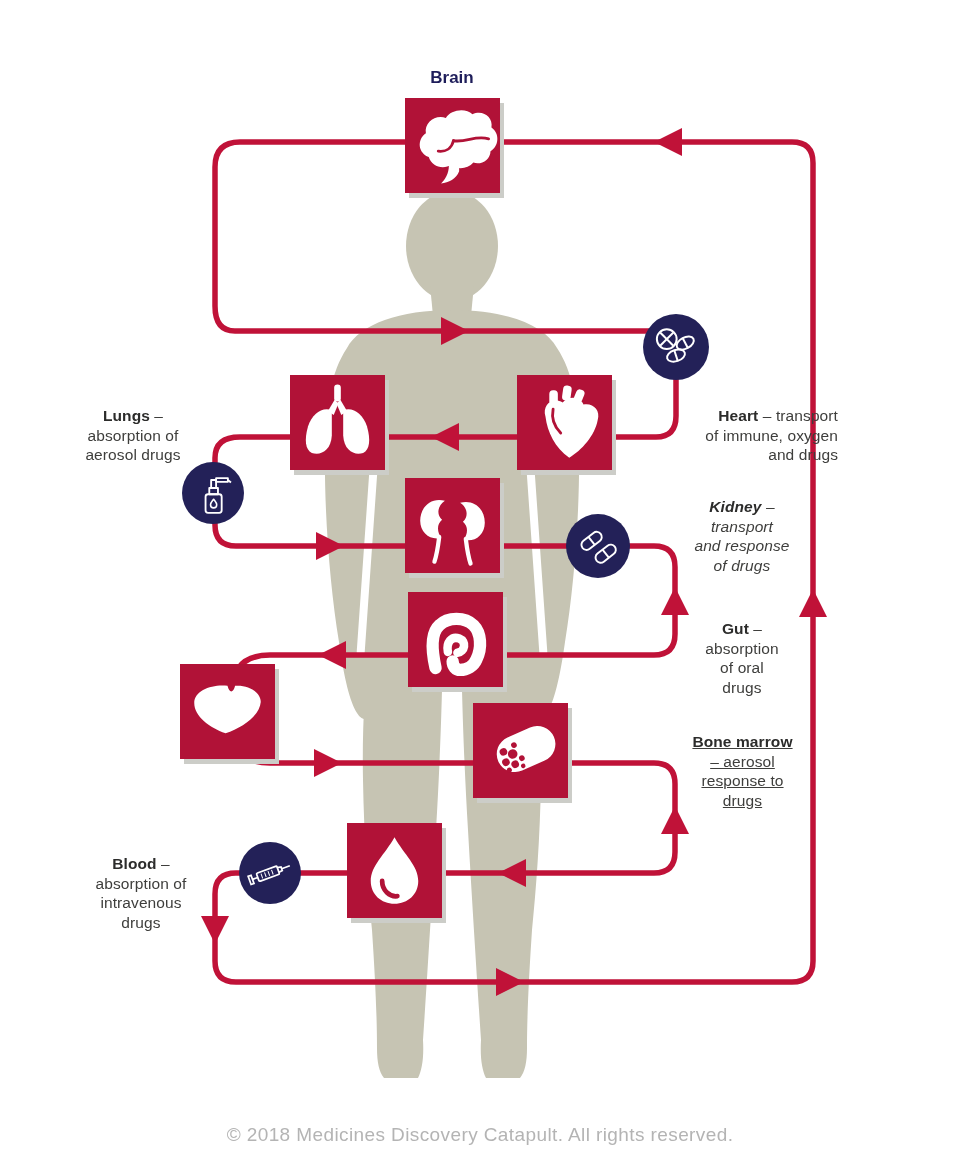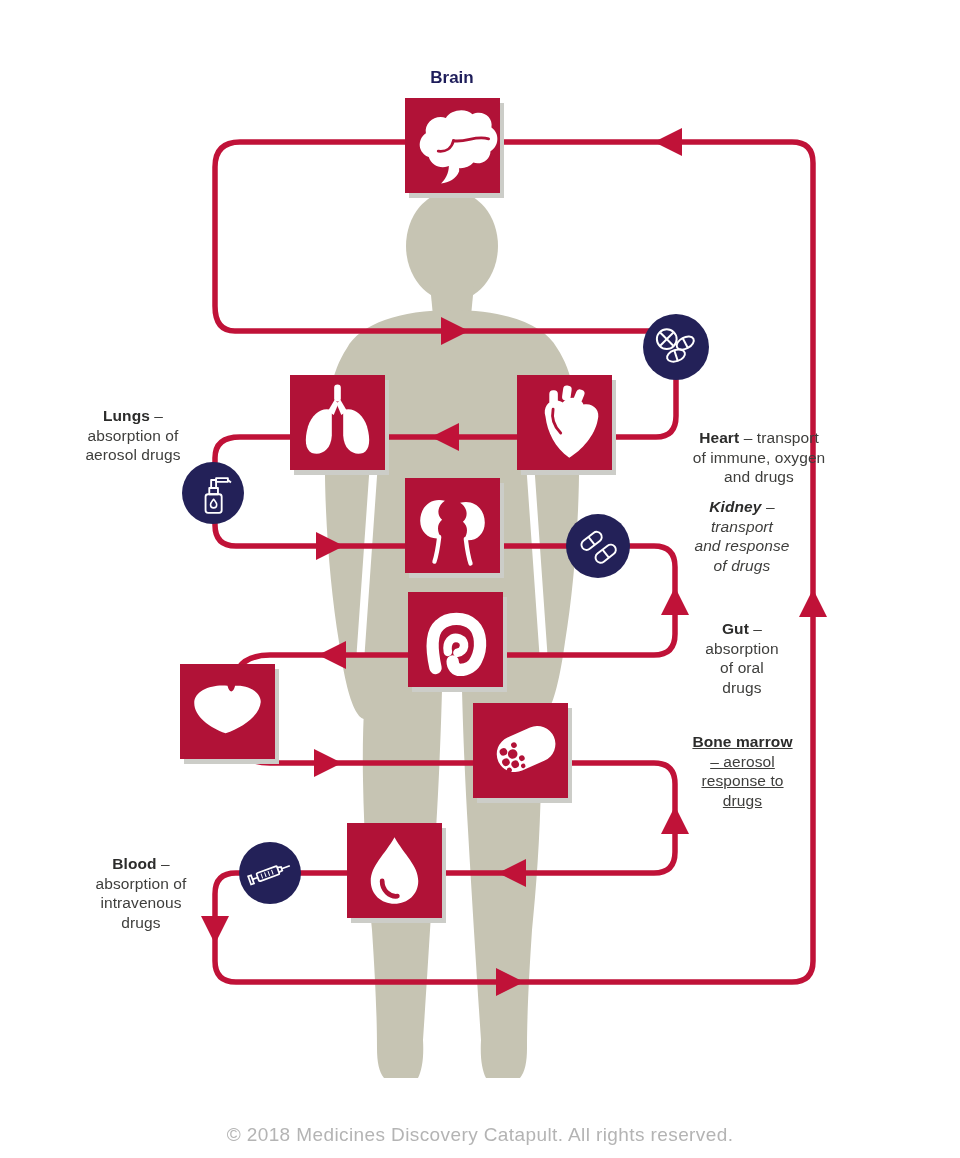--- a/index.html
+++ b/index.html
@@ -258,21 +258,21 @@
   <div class="brain-title" style="left:392px;top:68px;width:120px;">
     <span>Brain</span>
   </div>
 
   <div class="label" style="left:58px;top:406px;width:150px;">
     <div><b>Lungs</b><span> –</span></div>
     <div>absorption of</div>
     <div>aerosol drugs</div>
   </div>
 
-  <div class="label" style="left:680px;top:428px;width:158px;">
+  <div class="label" style="left:680px;top:406px;width:158px;text-align:right;">
     <div><b>Heart</b><span> – transport</span></div>
     <div>of immune, oxygen</div>
     <div>and drugs</div>
   </div>
 
   <div class="label" style="left:672px;top:497px;width:140px;font-style:italic;">
     <div><b>Kidney</b><span> –</span></div>
     <div>transport</div>
     <div>and response</div>
     <div>of drugs</div>

